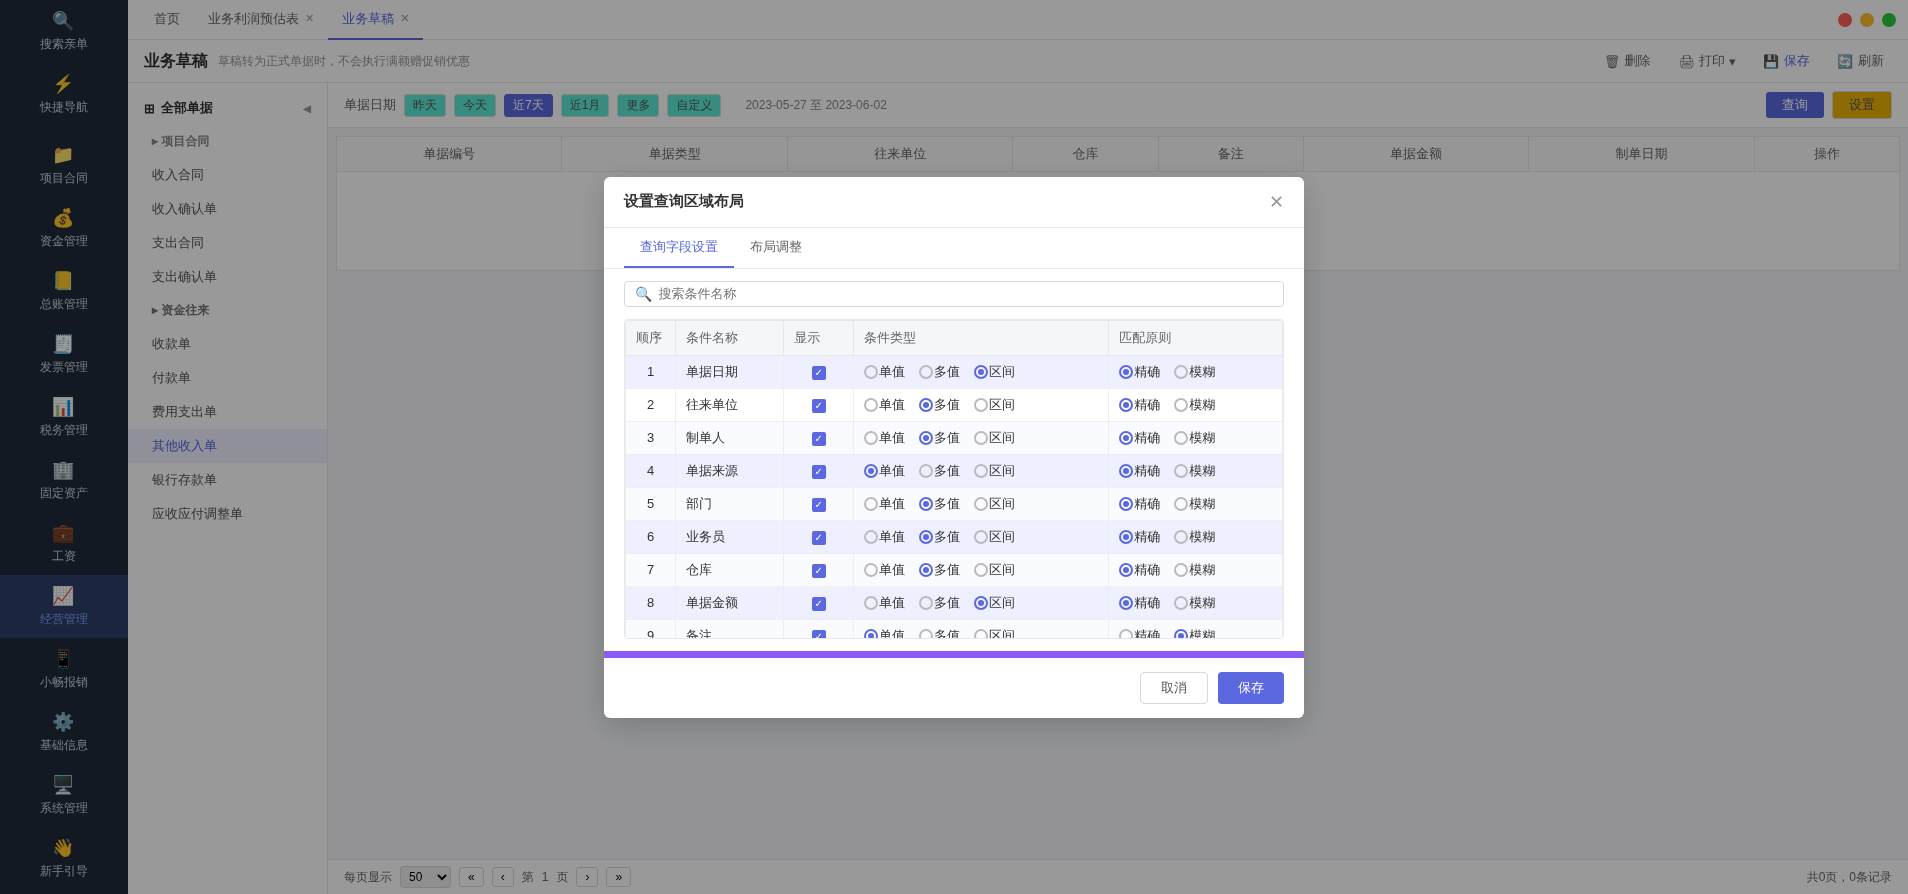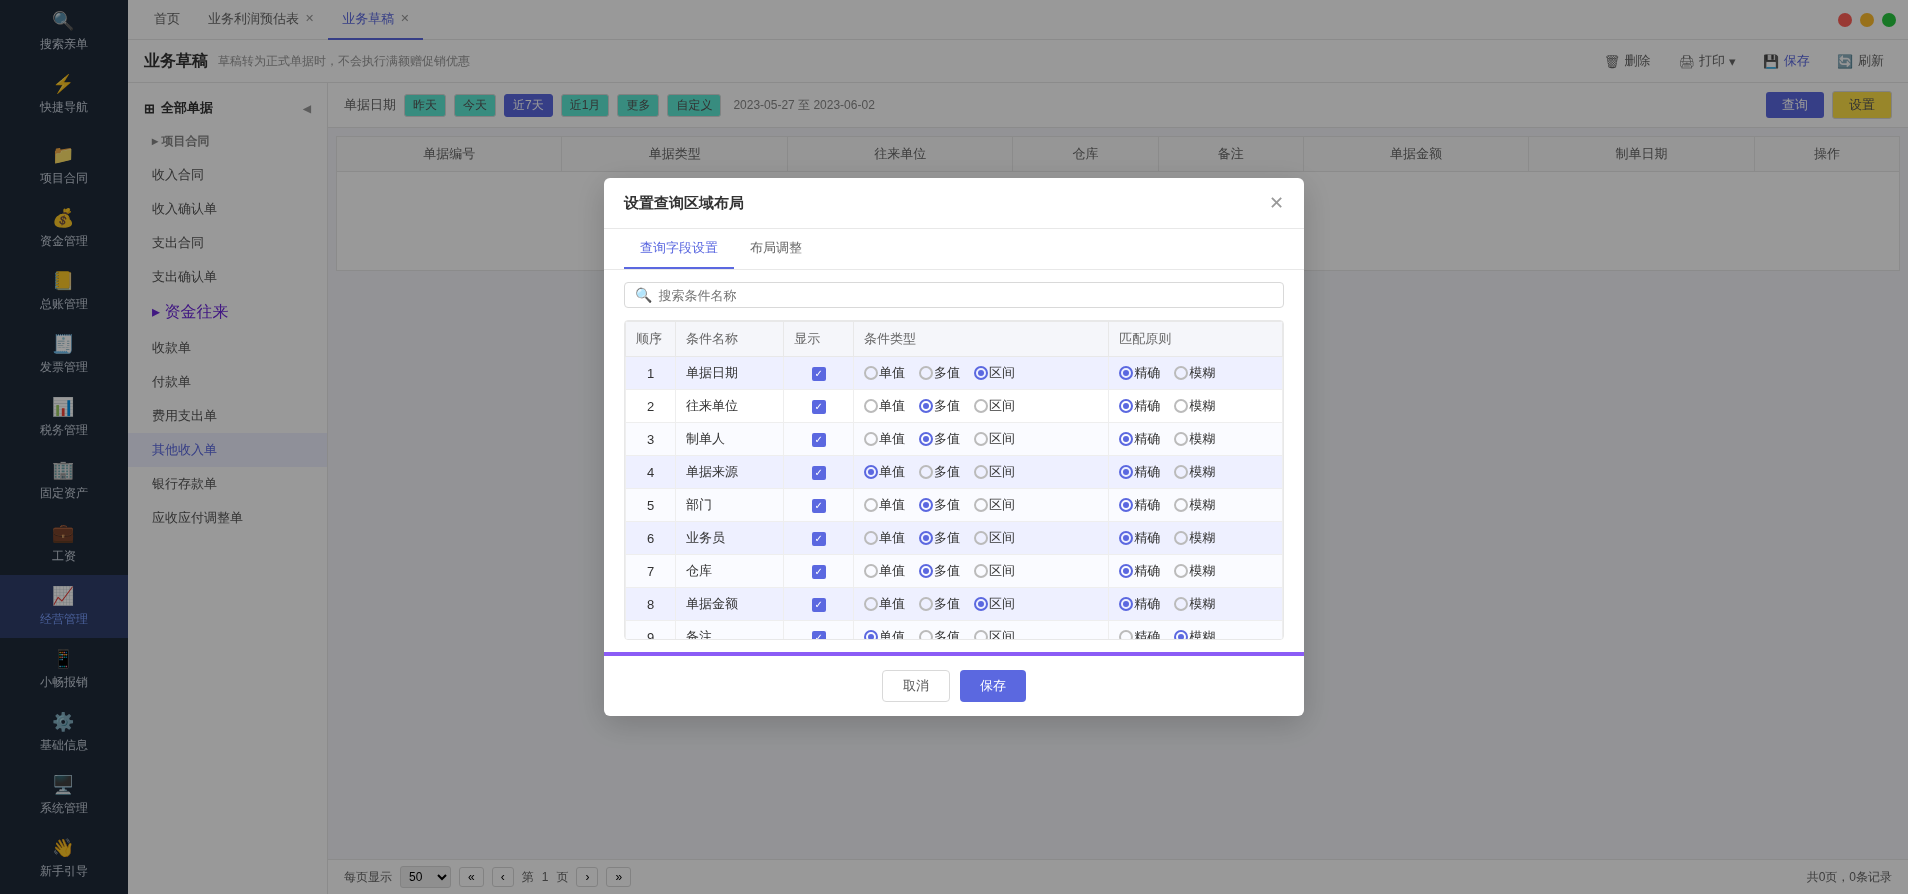--- a/index.html
+++ b/index.html
@@ -49,24 +49,24 @@
     .left-nav-collapse { font-size: 10px; margin-left: auto; color: #999; }
 
     
     .page-body { flex: 1; display: flex; flex-direction: column; overflow: hidden; background: #f5f6fa; }
 
     
     .toolbar { background: #fff; padding: 8px 16px; display: flex; align-items: center; gap: 8px; border-bottom: 1px solid #e8e8e8; flex-shrink: 0; flex-wrap: wrap; }
     .date-filter-label { font-size: 13px; color: #666; }
     .date-btn { padding: 2px 8px; border: 1px solid #d9d9d9; border-radius: 3px; font-size: 12px; color: #555; cursor: pointer; background: #5eead4; }
     .date-btn.active { background: #5b68e0; color: #fff; border-color: #5b68e0; }
-    .date-range { font-size: 12px; color: #888; margin-left: 4px; }
+    .date-range { font-size: 12px; color: #888; margin-left: 16px; }
     .toolbar-spacer { flex: 1; }
     .search-btn { padding: 4px 16px; background: #5b68e0; color: #fff; border: none; border-radius: 3px; cursor: pointer; font-size: 13px; }
-    .set-btn { padding: 4px 16px; background: #fde047; color: #555; border: 1px solid #d9d9d9; border-radius: 3px; cursor: pointer; font-size: 13px; }
+    .set-btn { padding: 4px 16px; background: #eab308; color: #555; border: 1px solid #d9d9d9; border-radius: 3px; cursor: pointer; font-size: 13px; }
 
     
     .table-area { flex: 1; overflow: auto; padding: 8px; }
 
     
     .data-table { width: 100%; border-collapse: collapse; background: #fff; font-size: 13px; }
     .data-table th { background: #fafafa; border: 1px solid #e8e8e8; padding: 8px 10px; font-weight: 400; color: #666; white-space: nowrap; }
     .data-table td { border: 1px solid #e8e8e8; padding: 8px 10px; }
 
     
@@ -114,21 +114,21 @@
     .radio-circle.checked { border-color: #5b68e0; }
     .radio-circle.checked::after { content: ''; width: 6px; height: 6px; border-radius: 50%; background: #5b68e0; }
     .checkbox-box { width: 14px; height: 14px; border: 2px solid #bbb; border-radius: 2px; display: inline-flex; align-items: center; justify-content: center; }
     .checkbox-box.checked { border-color: #5b68e0; background: #5b68e0; }
     .checkbox-box.checked::after { content: '✓'; font-size: 10px; color: #fff; line-height: 1; }
 
     
     .settings-table-wrap { overflow-y: auto; max-height: 320px; border: 1px solid #e8e8e8; border-radius: 4px; }
 
     
-    .dialog-footer { display: flex; justify-content: center; gap: 10px; padding: 14px 20px; border-top: 4px solid #8b5cf6; }
+    .dialog-footer { display: flex; justify-content: flex-end; gap: 10px; padding: 14px 20px; border-top: 7px solid #8b5cf6; }
     .btn-cancel { padding: 6px 20px; border: 1px solid #d9d9d9; border-radius: 4px; background: #fff; color: #555; cursor: pointer; font-size: 13px; }
     .btn-save { padding: 6px 20px; border: none; border-radius: 4px; background: #5b68e0; color: #fff; cursor: pointer; font-size: 13px; }
   </style>
 </head>
 <body>
 
 <div class="app-container">
 
   <div class="sidebar">
     <div class="sidebar-item">
@@ -256,21 +256,21 @@
           </div>
           <div class="left-nav-item">
             <span>收入确认单</span>
           </div>
           <div class="left-nav-item">
             <span>支出合同</span>
           </div>
           <div class="left-nav-item">
             <span>支出确认单</span>
           </div>
-          <div class="left-nav-item" style="font-weight:400; font-size:16px; color:#6d28d9;">
+          <div class="left-nav-item" style="font-weight:700; font-size:12px; color:#737373;">
             <span>▸</span> <span>资金往来</span>
           </div>
           <div class="left-nav-item">
             <span>收款单</span>
           </div>
           <div class="left-nav-item">
             <span>付款单</span>
           </div>
           <div class="left-nav-item">
             <span>费用支出单</span>

